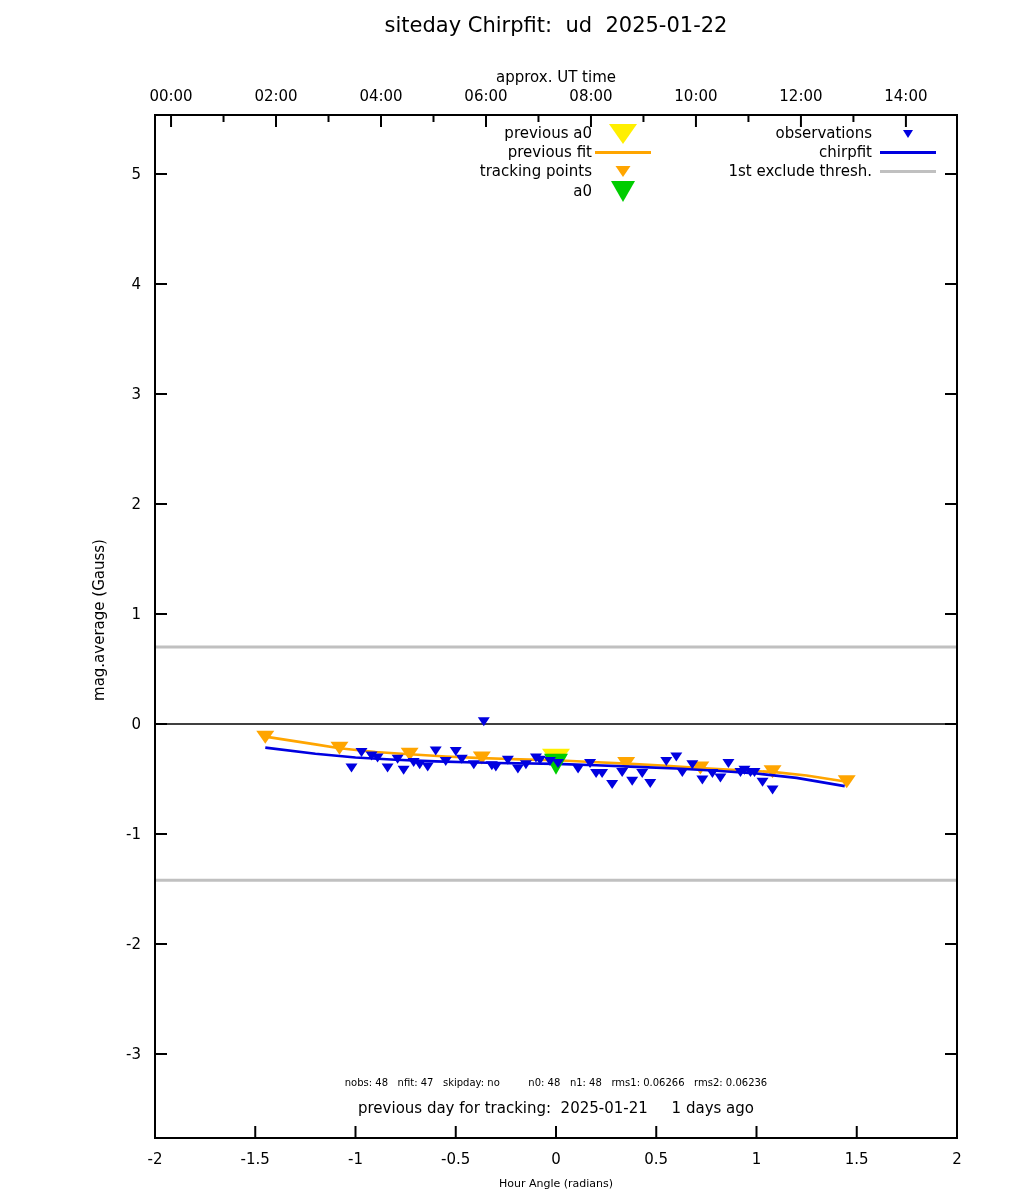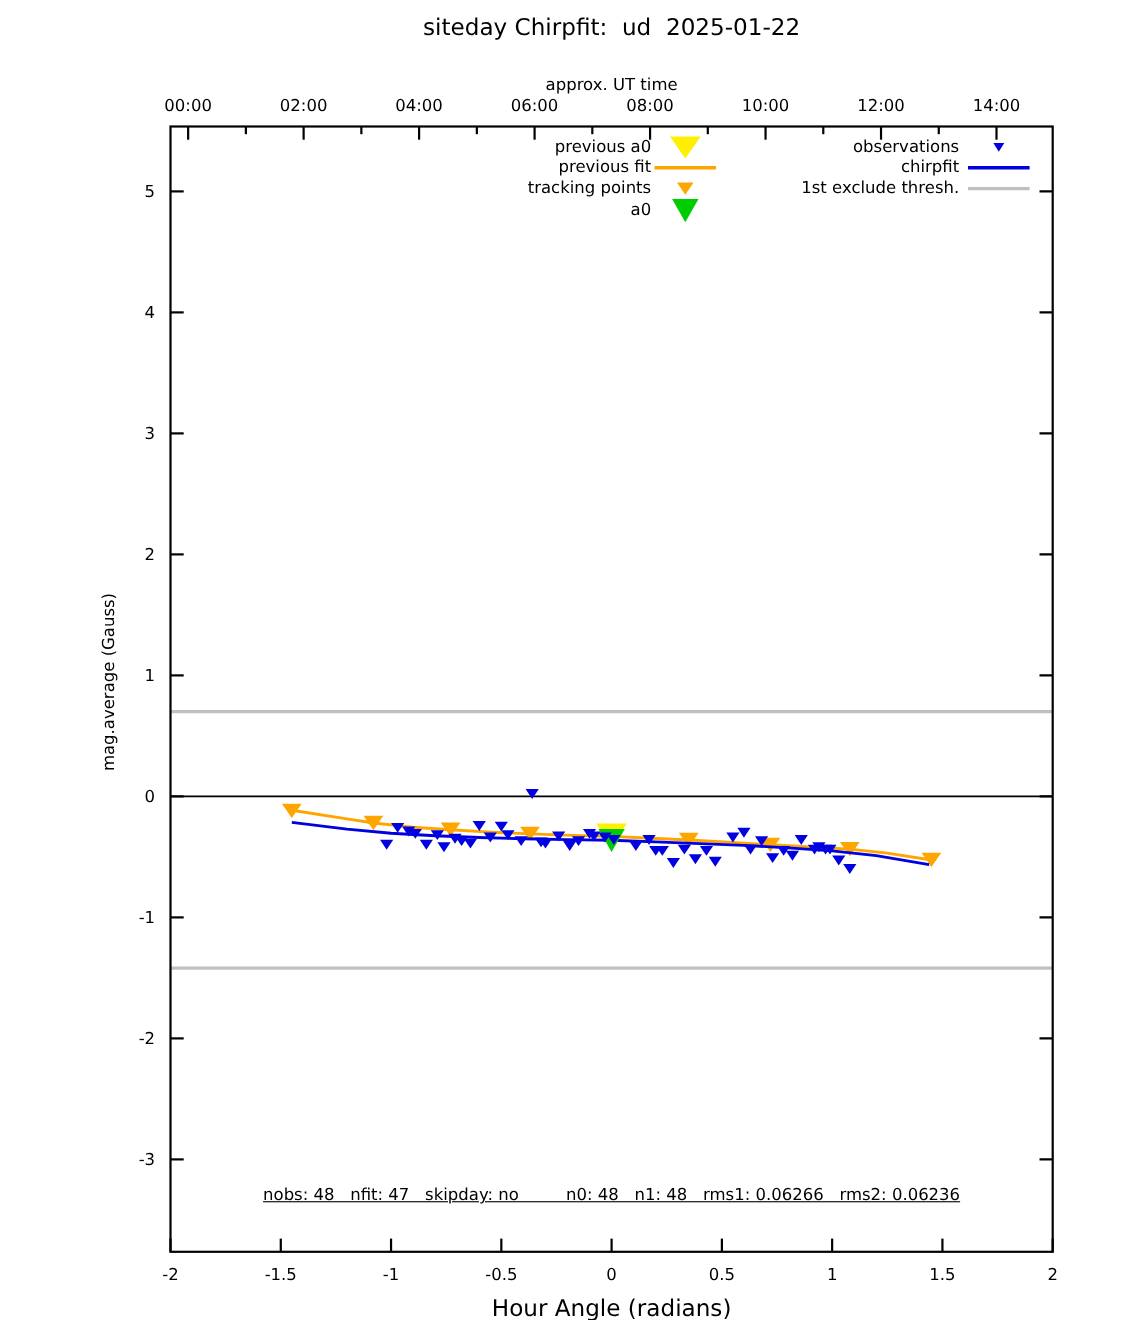--- a/index.html
+++ b/index.html
@@ -3,35 +3,36 @@
 <meta charset="utf-8">
 <style>
   html,body{margin:0;padding:0;background:#ffffff;}
   .page{
     position:relative;width:1024px;height:1200px;background:#ffffff;
     font-family:"DejaVu Sans",sans-serif;color:#000;overflow:hidden;
   }
   .abs{position:absolute;white-space:pre;}
   .chart-title{font-size:21px;top:13px;left:556px;transform:translateX(-50%);}
   .ut-title{font-size:15px;top:57px;left:556px;transform:translateX(-50%);margin-top:11px;}
-  .x-title{font-size:21px;top:1177px;left:556px;transform:translateX(-50%);}
-  .stats-line1{font-size:15px;top:1077px;left:556px;transform:translateX(-50%);text-decoration:underline;}
+  .x-title{font-size:11px;top:1177px;left:556px;transform:translateX(-50%);}
+  .stats-line1{font-size:10px;top:1077px;left:556px;transform:translateX(-50%);}
   .stats-line2{font-size:15px;top:1099px;left:556px;transform:translateX(-50%);}
   .y-title{font-size:15px;top:620px;left:99px;transform:translate(-50%,-50%) rotate(-90deg);}
   svg{position:absolute;left:0;top:0;}
   svg text{font-family:"DejaVu Sans",sans-serif;font-size:15px;fill:#000;}
 </style>
 </head>
 <body>
 
 <div class="page">
   <div class="abs chart-title">siteday Chirpfit:  ud  2025-01-22</div>
   <div class="abs ut-title">approx. UT time</div>
   <div class="abs y-title">mag.average (Gauss)</div>
   <div class="abs stats-line1">nobs: 48   nfit: 47   skipday: no         n0: 48   n1: 48   rms1: 0.06266   rms2: 0.06236</div>
+  <div class="abs stats-line2">previous day for tracking:  2025-01-21     1 days ago</div>
   <div class="abs x-title">Hour Angle (radians)</div>
   <svg id="plot" width="1024" height="1200" viewBox="0 0 1024 1200">
       <g>
         <line x1="155" y1="647" x2="957" y2="647" stroke="#c0c0c0" stroke-width="3"></line>
         <line x1="155" y1="880.2" x2="957" y2="880.2" stroke="#c0c0c0" stroke-width="3"></line>
       </g>
       <g>
         <line x1="155" y1="724" x2="957" y2="724" stroke="#000" stroke-width="1.5"></line>
       </g>
       <g>

